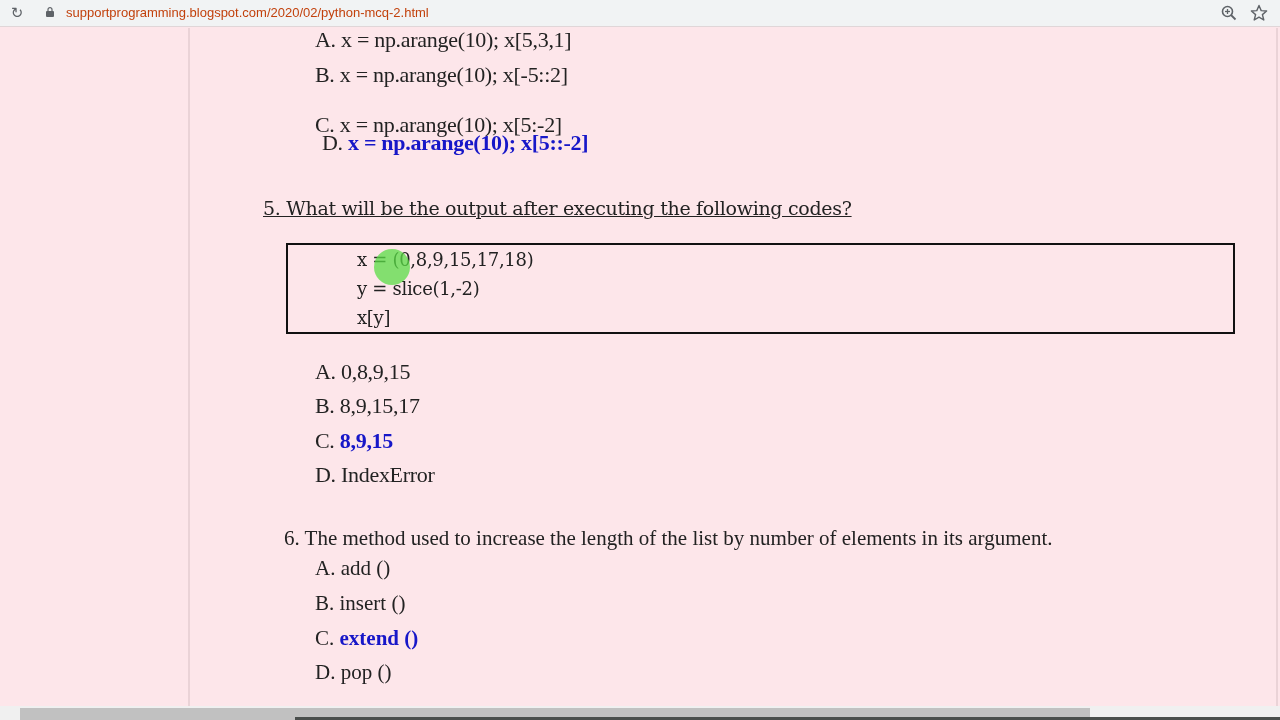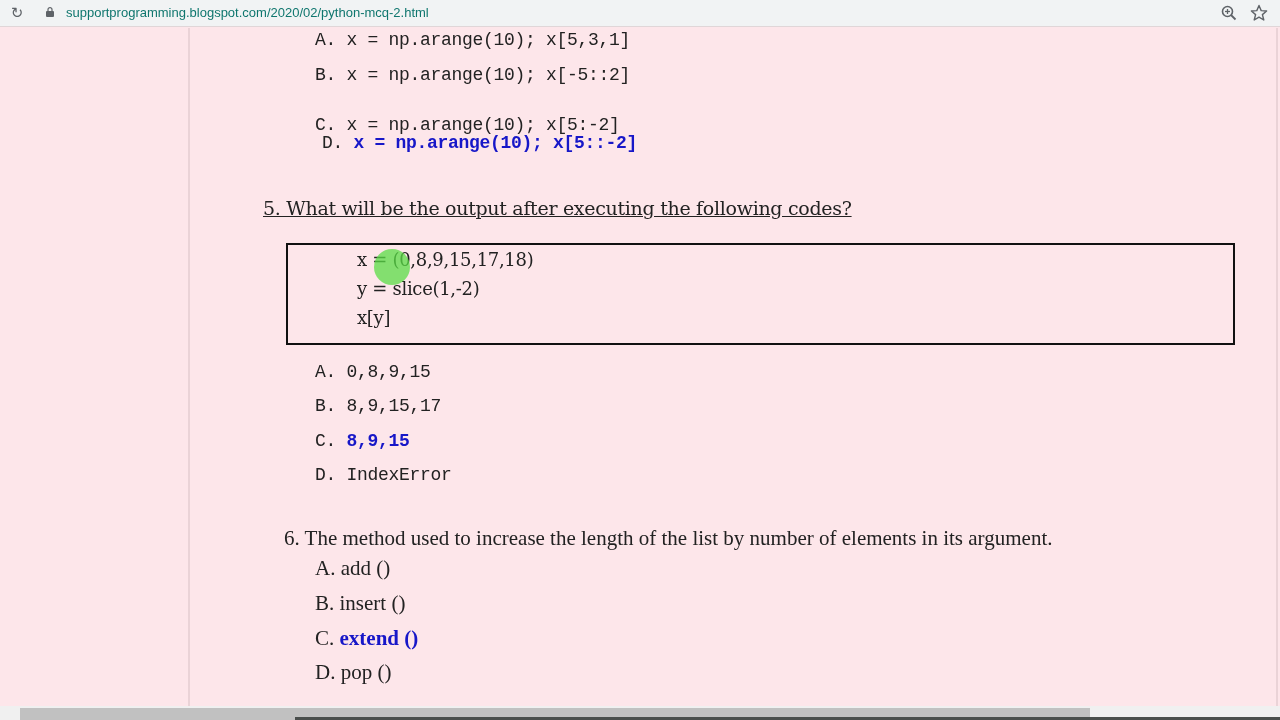--- a/index.html
+++ b/index.html
@@ -21,59 +21,59 @@
     }
     .omnibox {
       position: absolute; left: 34px; top: 1px; width: 1240px; height: 24px;
       background: #f1f3f4; border-radius: 12px;
     }
     .lock {
       position: absolute; left: 12px; top: 6px; width: 8px; height: 10px;
     }
     .url {
       position: absolute; left: 32px; top: 4px;
-      font-family: "Liberation Sans", sans-serif; font-size: 13px; color: #0f766e;
+      font-family: "Liberation Sans", sans-serif; font-size: 13px; color: #c2410c;
     }
     .zoom-icon { position: absolute; left: 1186px; top: 3px; width: 18px; height: 18px; }
     .star-icon { position: absolute; left: 1216px; top: 3px; width: 18px; height: 18px; }
 
     .page {
       position: absolute; left: 0; top: 28px; width: 1280px; height: 678px;
       background: #fde6ea;
     }
     .left-divider {
       position: absolute; left: 188px; top: 0; width: 2px; height: 678px;
       background: #ead3d7;
     }
     .right-divider {
       position: absolute; left: 1276px; top: 0; width: 2px; height: 678px;
       background: #ead3d7;
     }
 
     .opt {
       position: absolute; left: 315px;
-      font-size: 18px; line-height: 24px; white-space: nowrap;
-      font-family: Liberation Mono, monospace;
+      font-size: 22px; line-height: 24px; white-space: nowrap;
+      font-family: Liberation Serif, serif;
       letter-spacing: -0.3px;
     }
     .opt .lbl { color: #222; }
     .opt .ans { color: #1717c8; font-weight: bold; }
     .question {
       position: absolute; left: 263px;
       font-size: 19px; line-height: 24px; white-space: nowrap;
       letter-spacing: -0.3px;
     }
     .q6 {
       font-family: "Liberation Serif", serif;
       font-size: 21px; letter-spacing: 0; margin-left: 21px;
     }
     .q6opt { font-family: "Liberation Serif", serif; font-size: 21px; letter-spacing: 0; }
 
     .code-box {
-      position: absolute; left: 286px; top: 215px; width: 949px; height: 102px;
+      position: absolute; left: 286px; top: 215px; width: 949px; height: 91px;
       border: 2px solid #111;
     }
     .code-line {
       position: absolute; left: 69px;
       font-size: 18px; line-height: 22px; white-space: nowrap;
       font-family: "DejaVu Serif", serif; letter-spacing: -0.3px;
     }
     .cursor-highlight {
       position: absolute; left: 374px; top: 249px; width: 36px; height: 36px;
       border-radius: 50%; background: rgba(90, 220, 70, 0.75);

